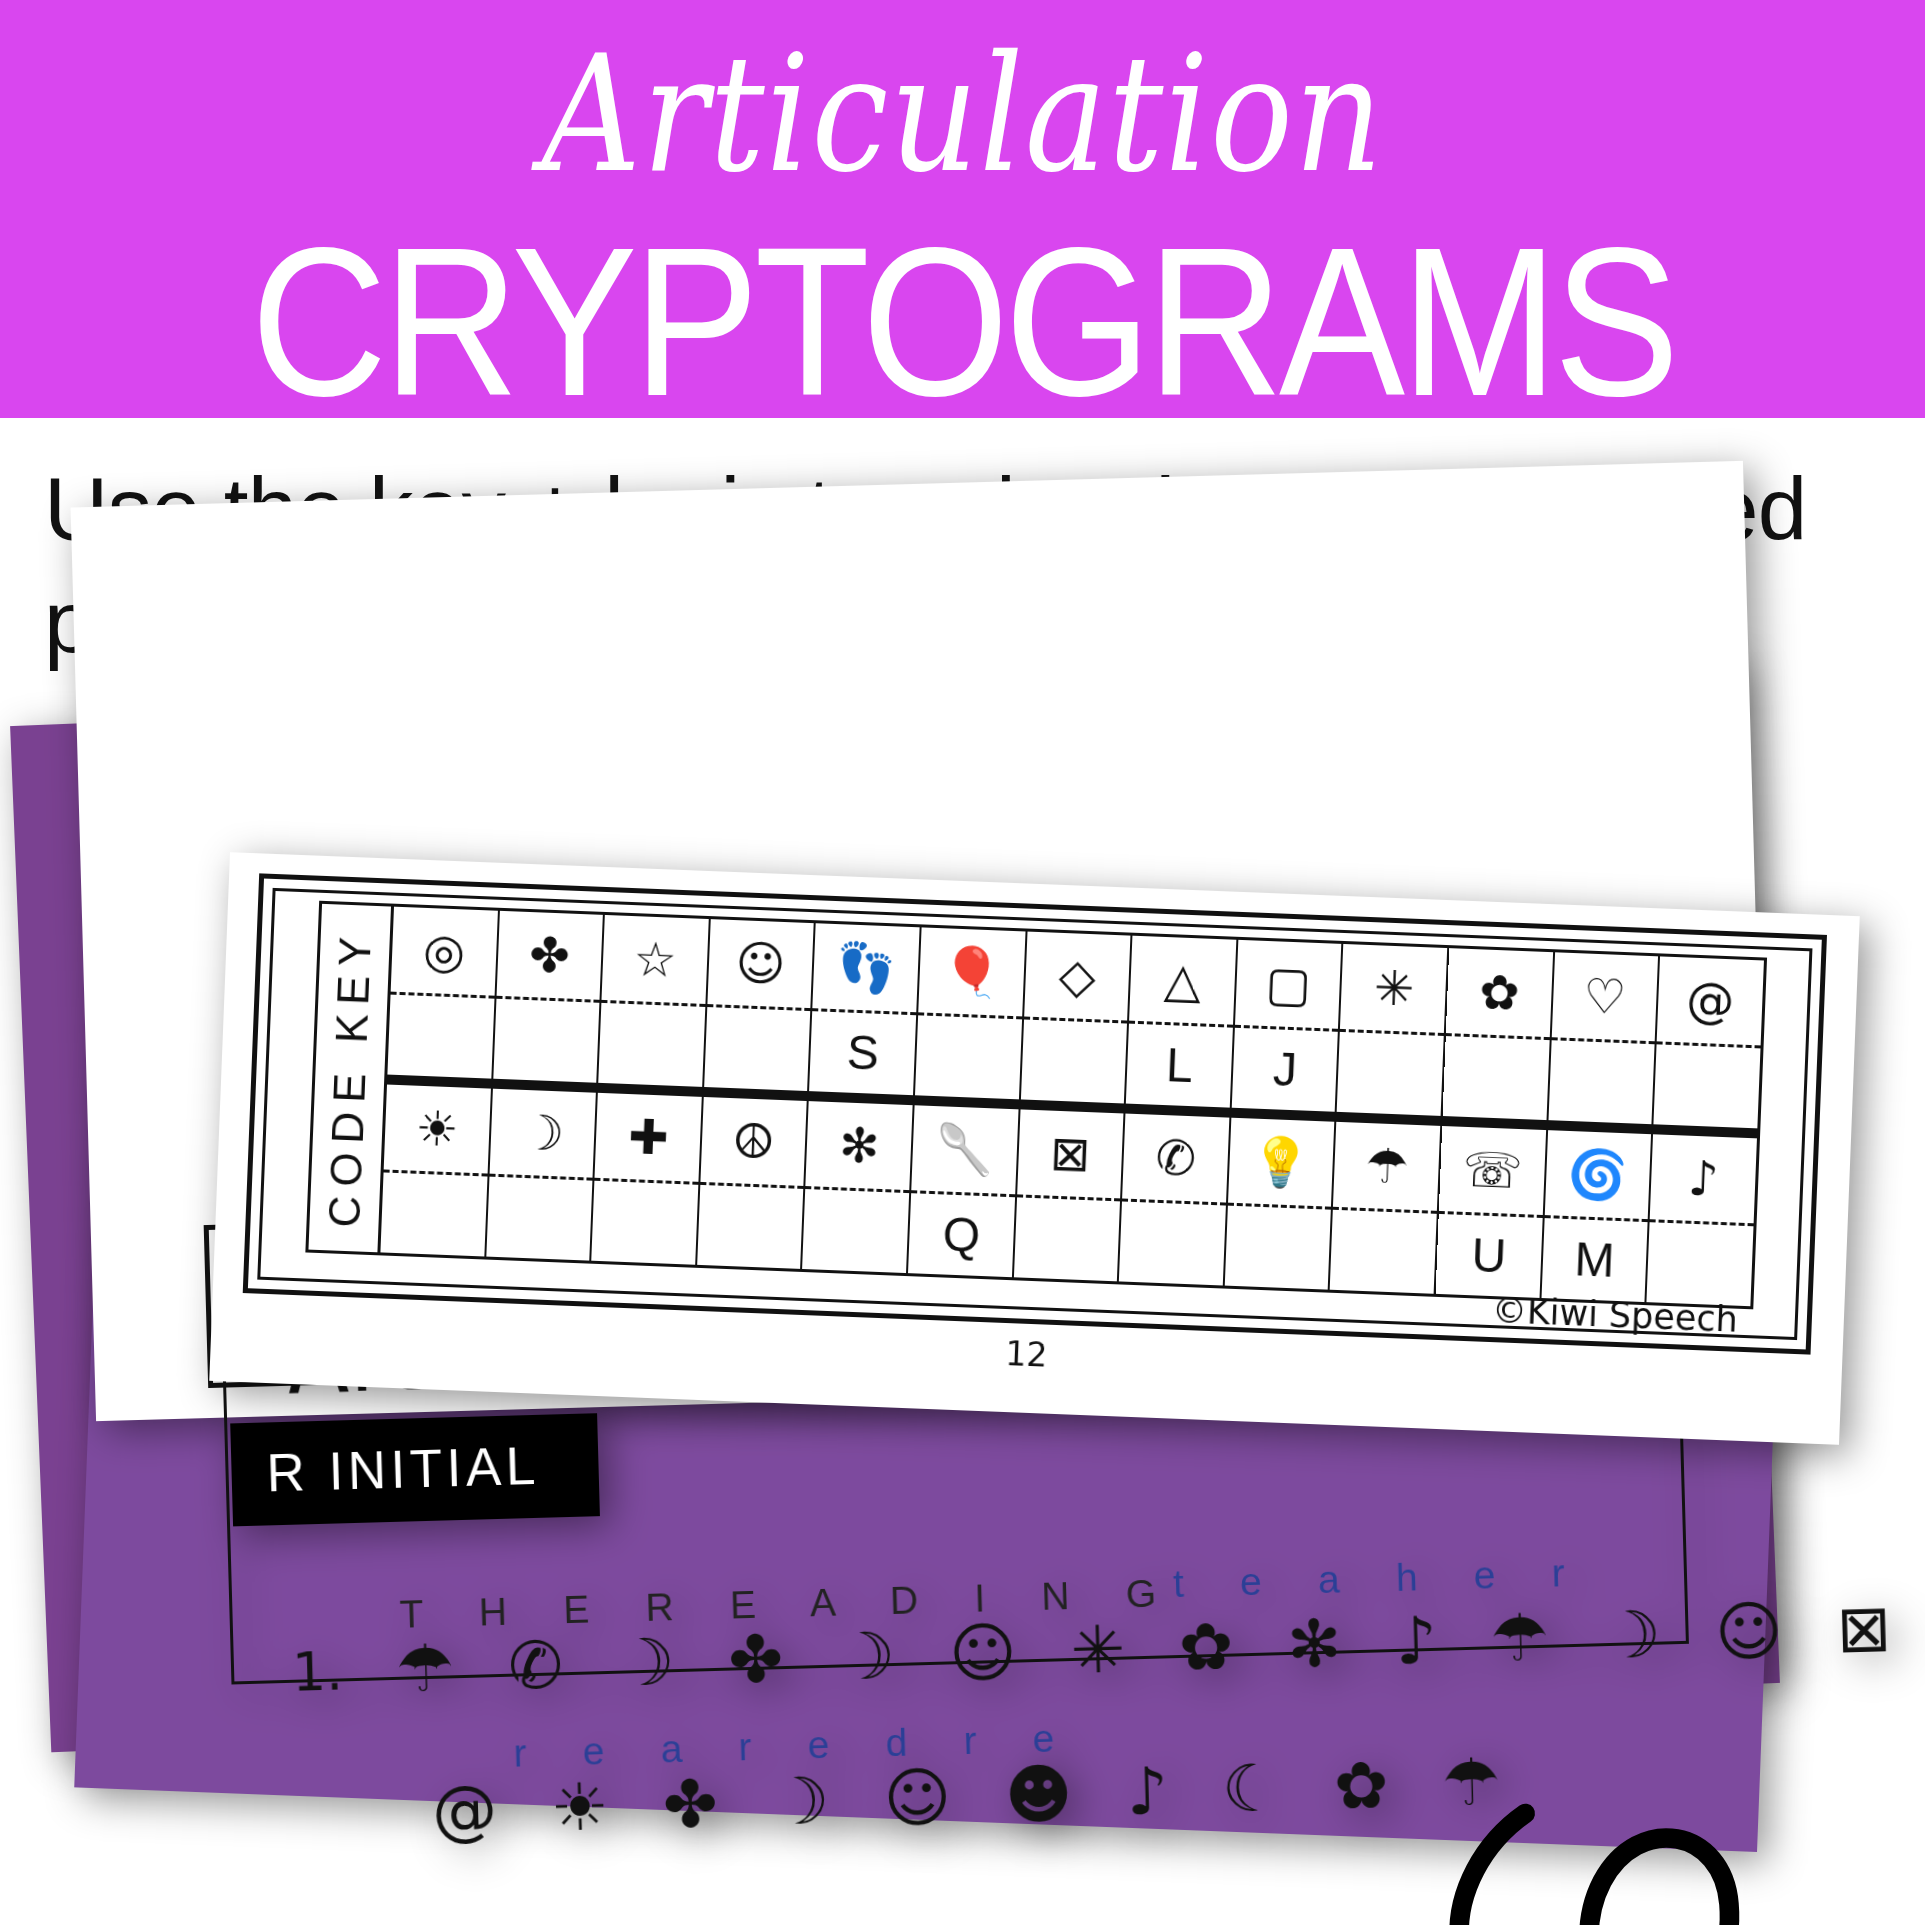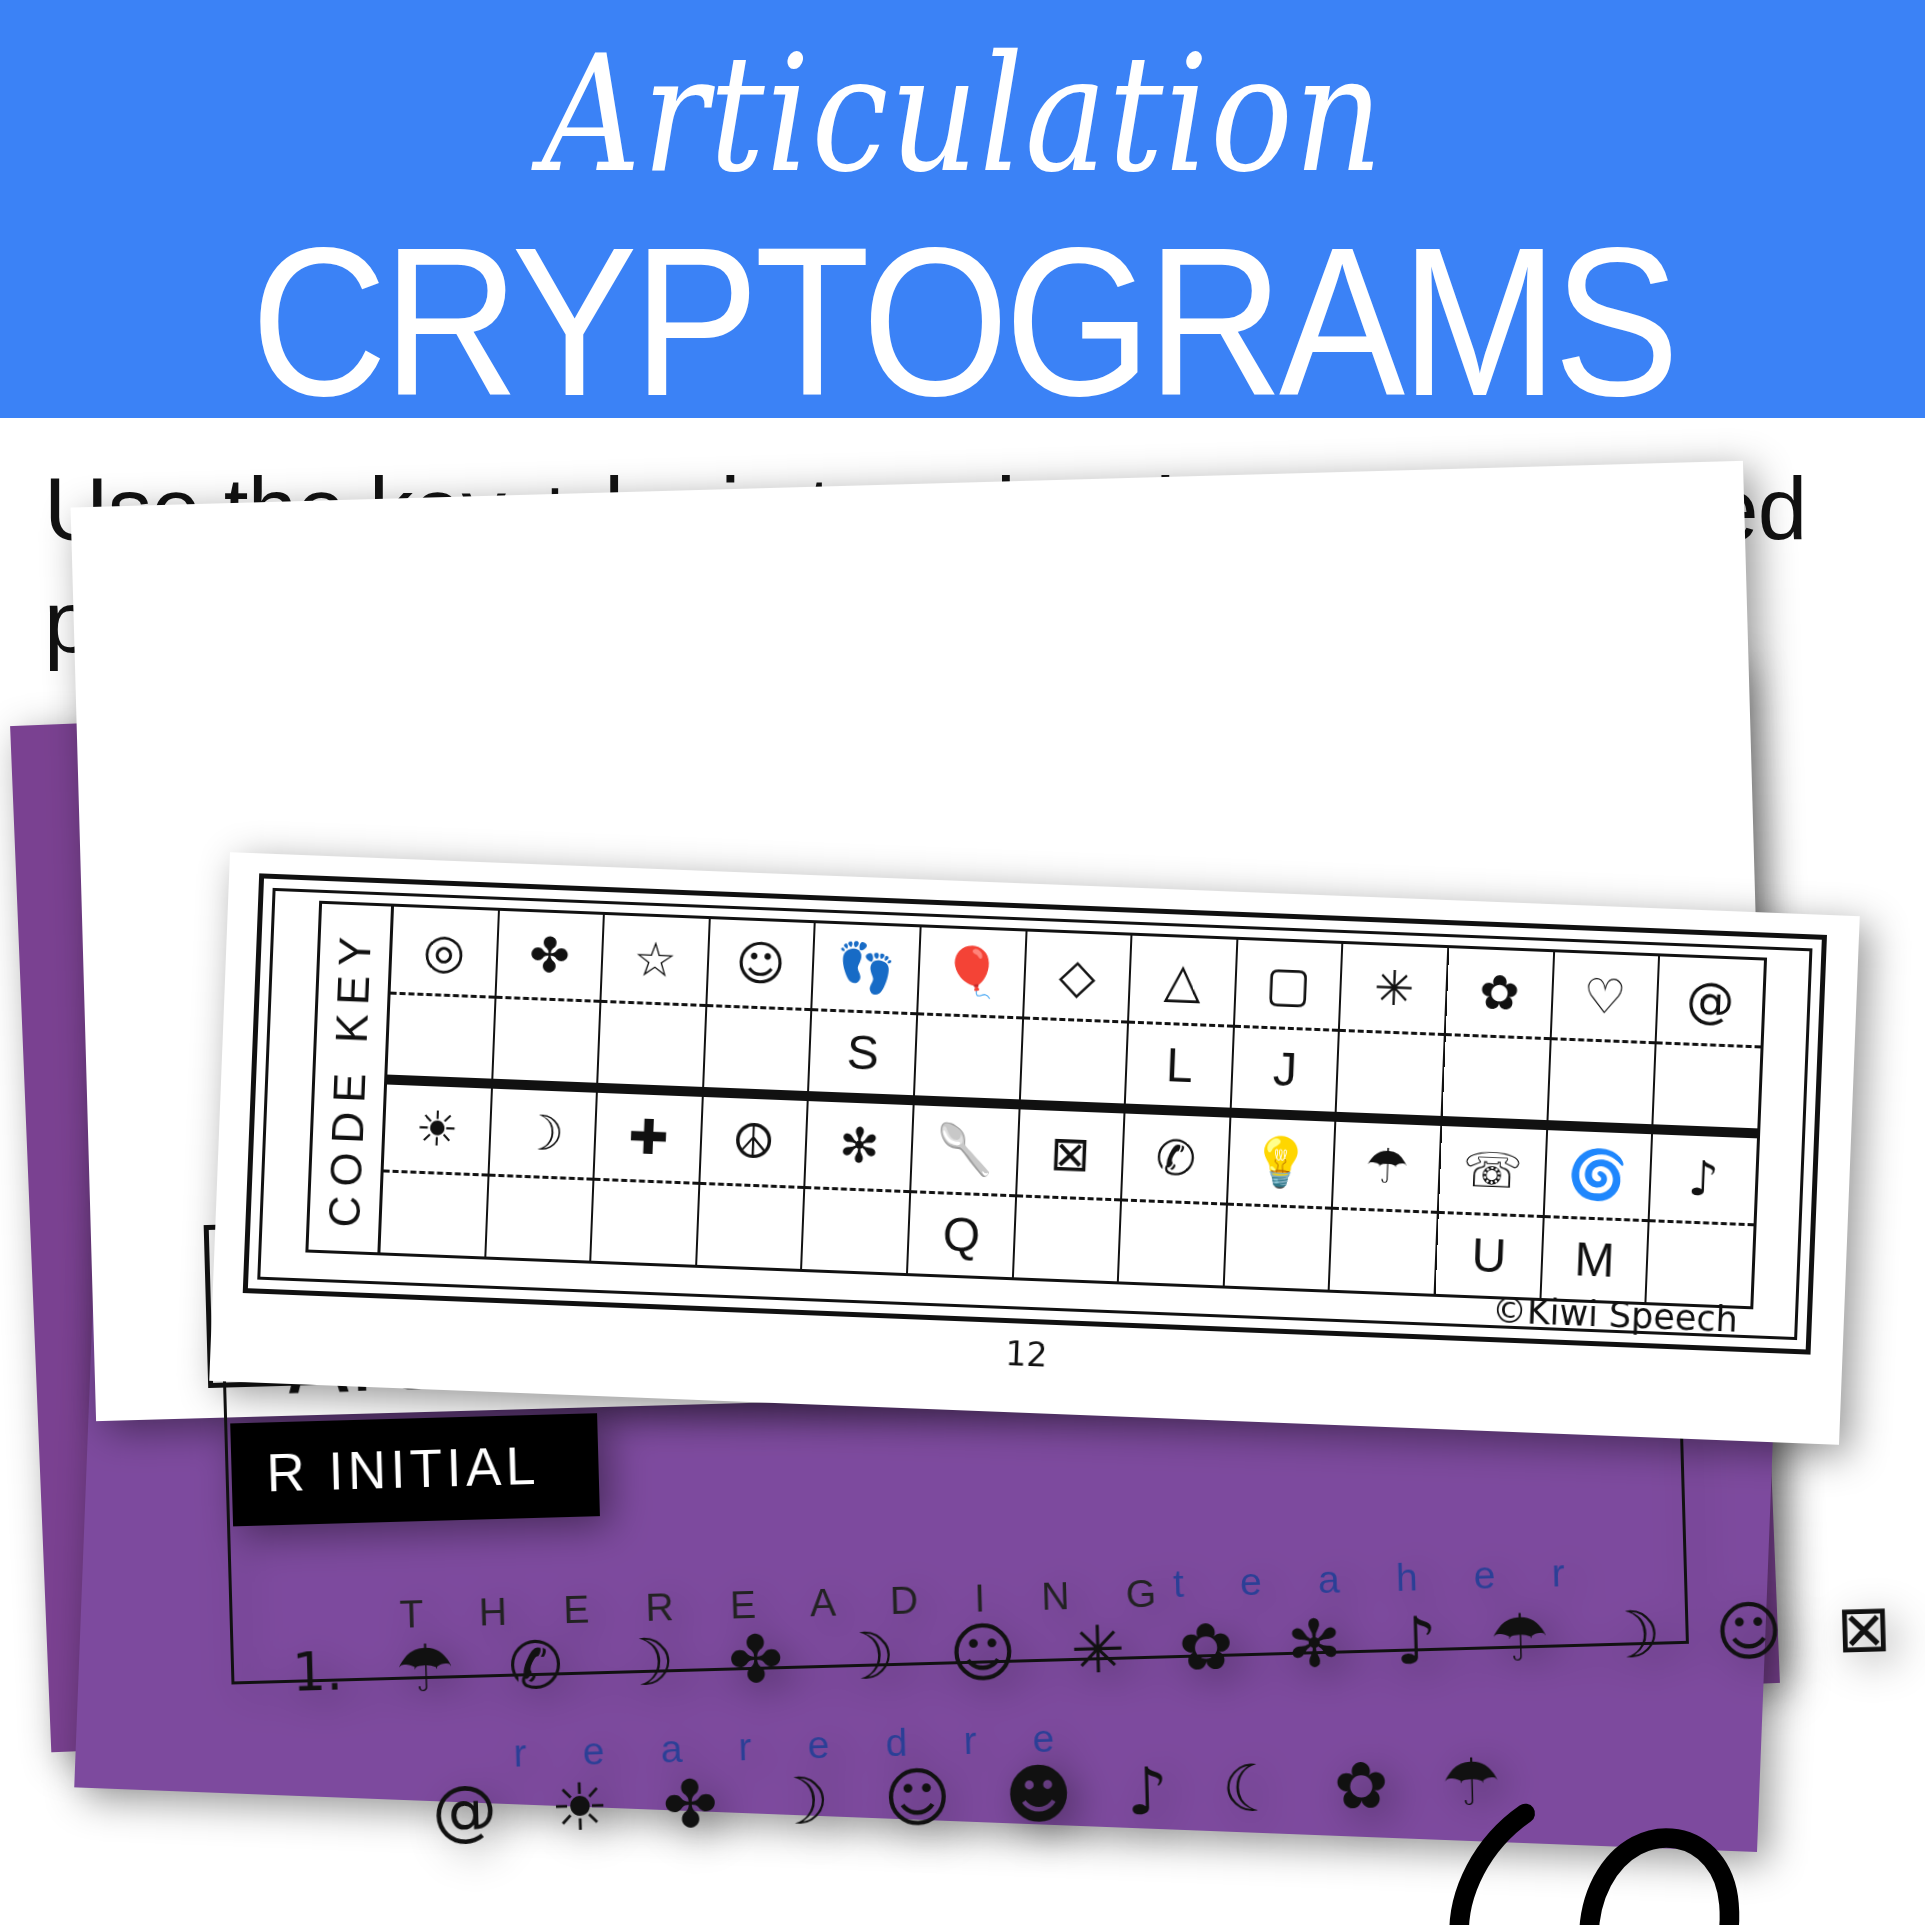--- a/index.html
+++ b/index.html
@@ -6,21 +6,21 @@
   body{
     width:1926px;height:1926px;
     background:#ffffff;
     font-family:"Liberation Sans", sans-serif;
     overflow:hidden;
     position:relative;
   }
   
   #header-band{
     position:absolute;left:0;top:0;width:1926px;height:418px;
-    background:#3b82f6;
+    background:#d946ef;
     overflow:hidden;
   }
   #script-title{
     position:absolute;left:0;top:21px;width:1926px;
     text-align:center;
     color:#ffffff;
     font-family:"DejaVu Serif", serif;
     font-style:italic;
     font-size:143px;
     font-weight:400;

